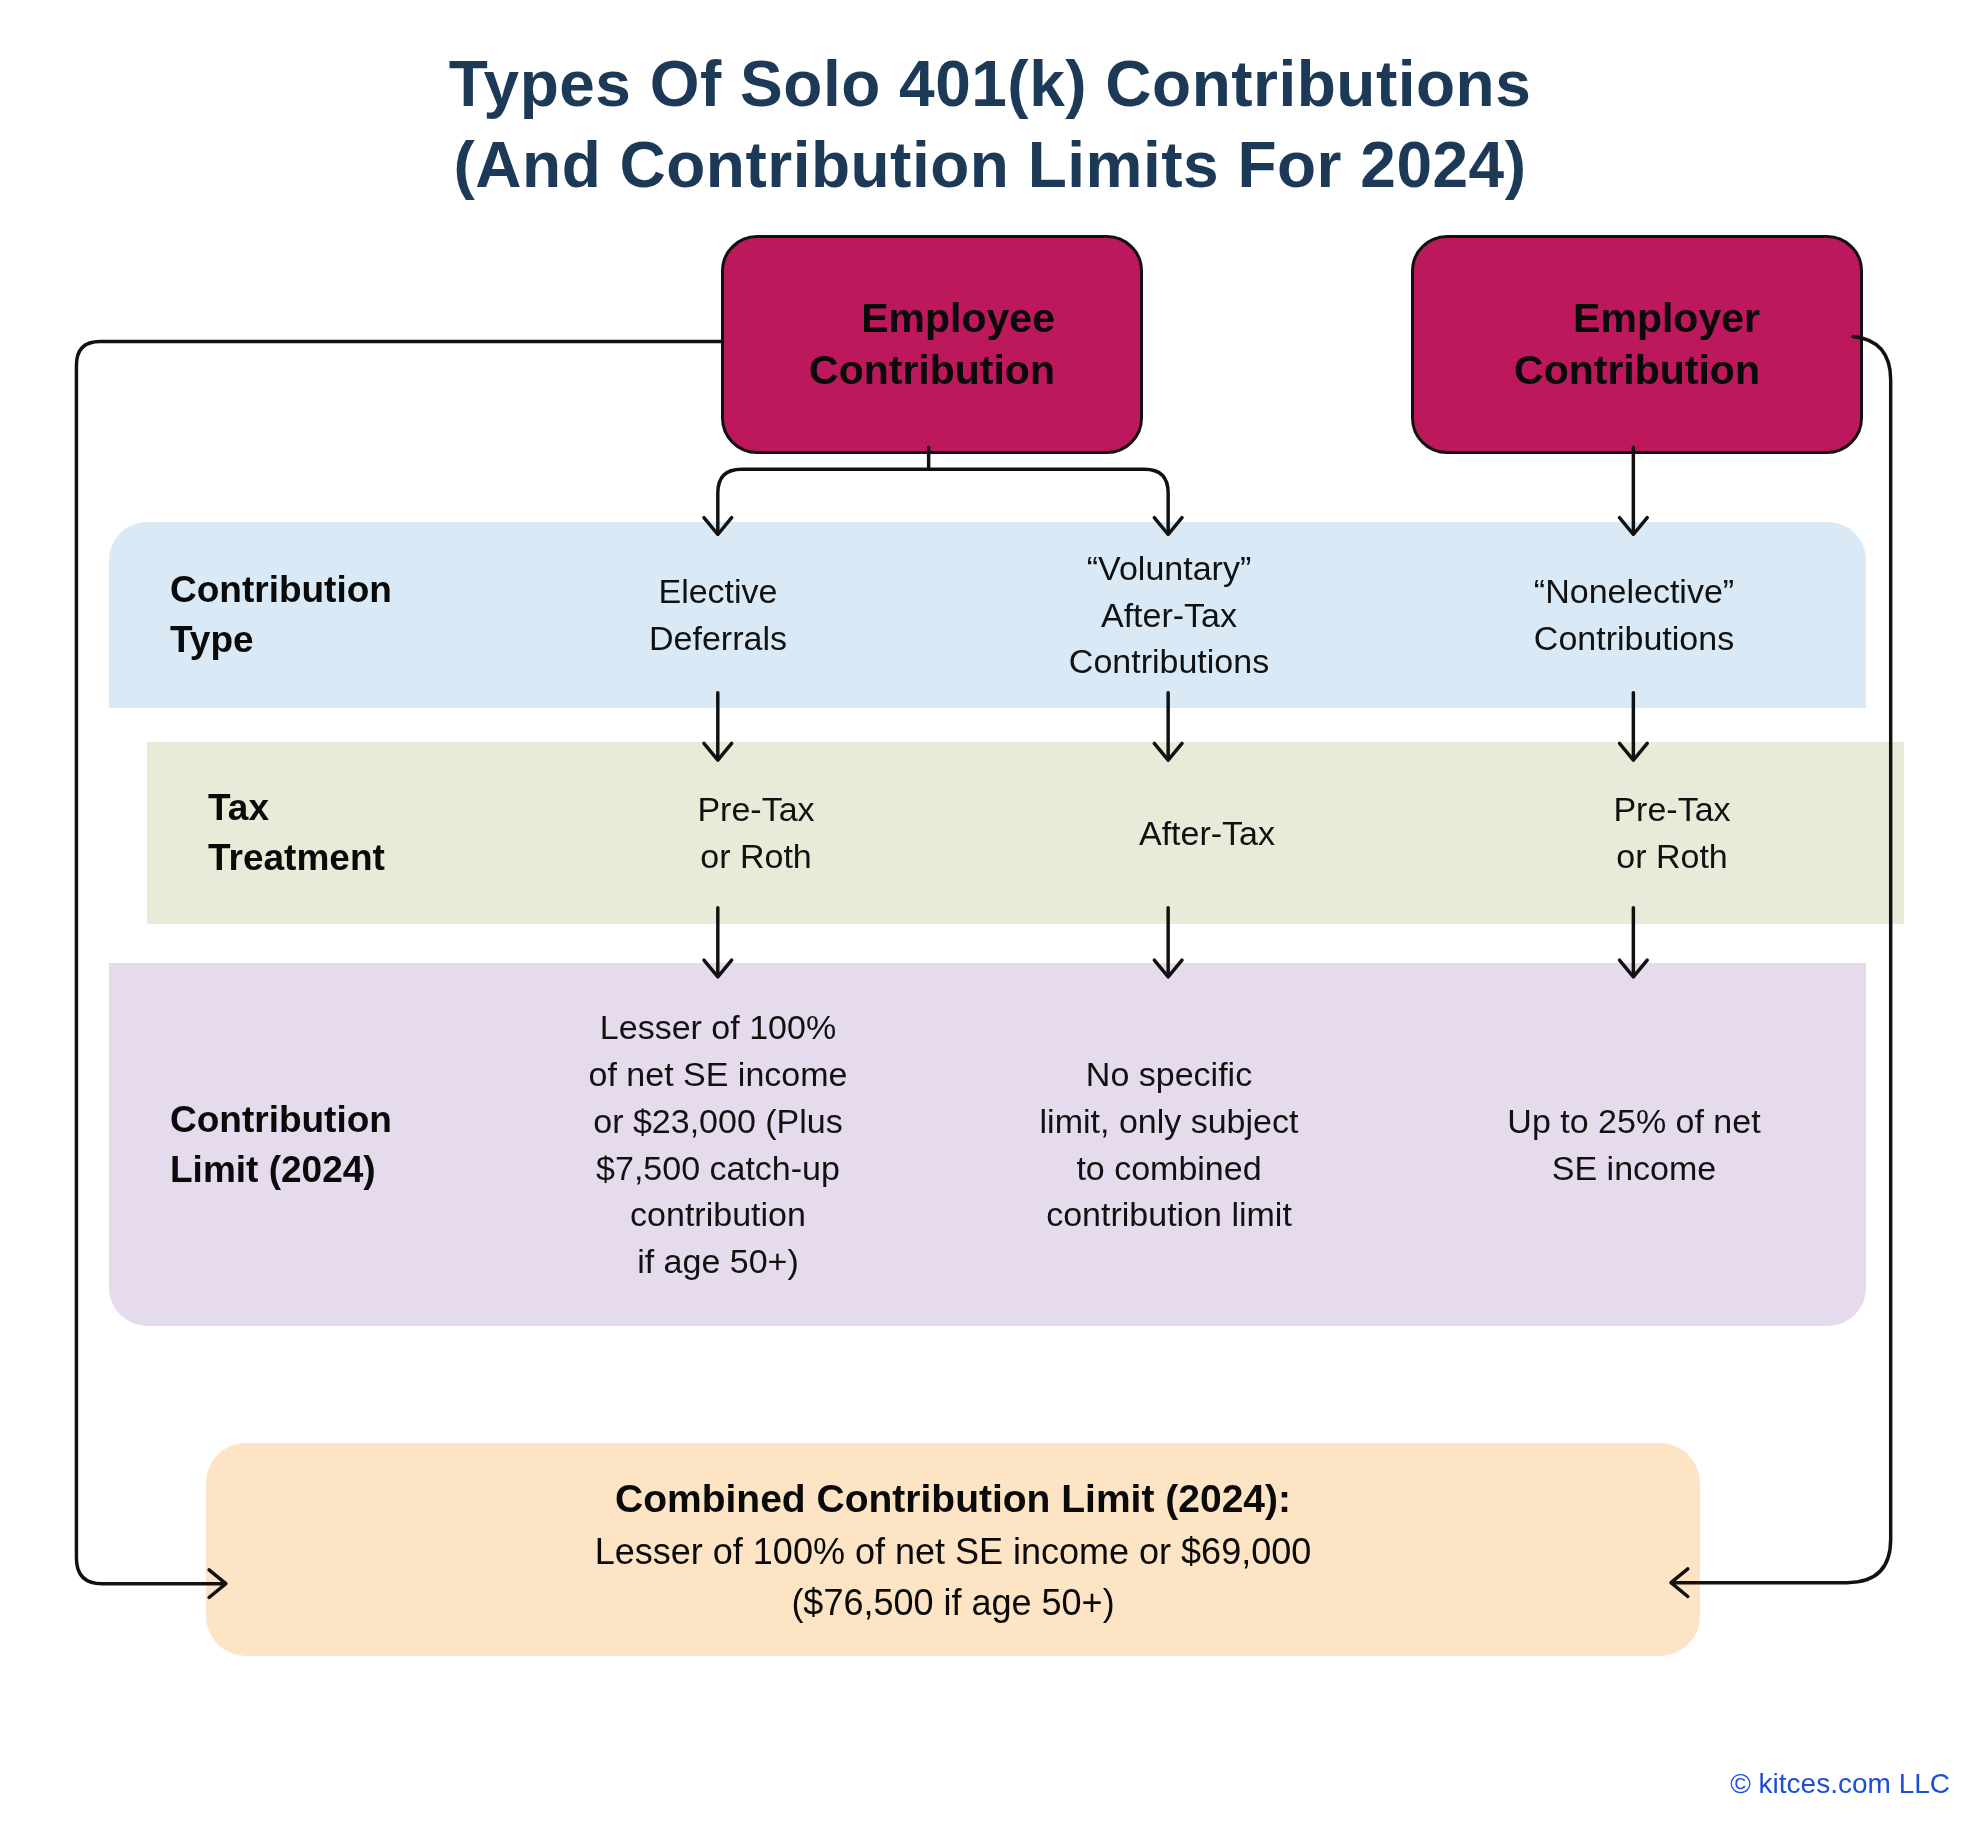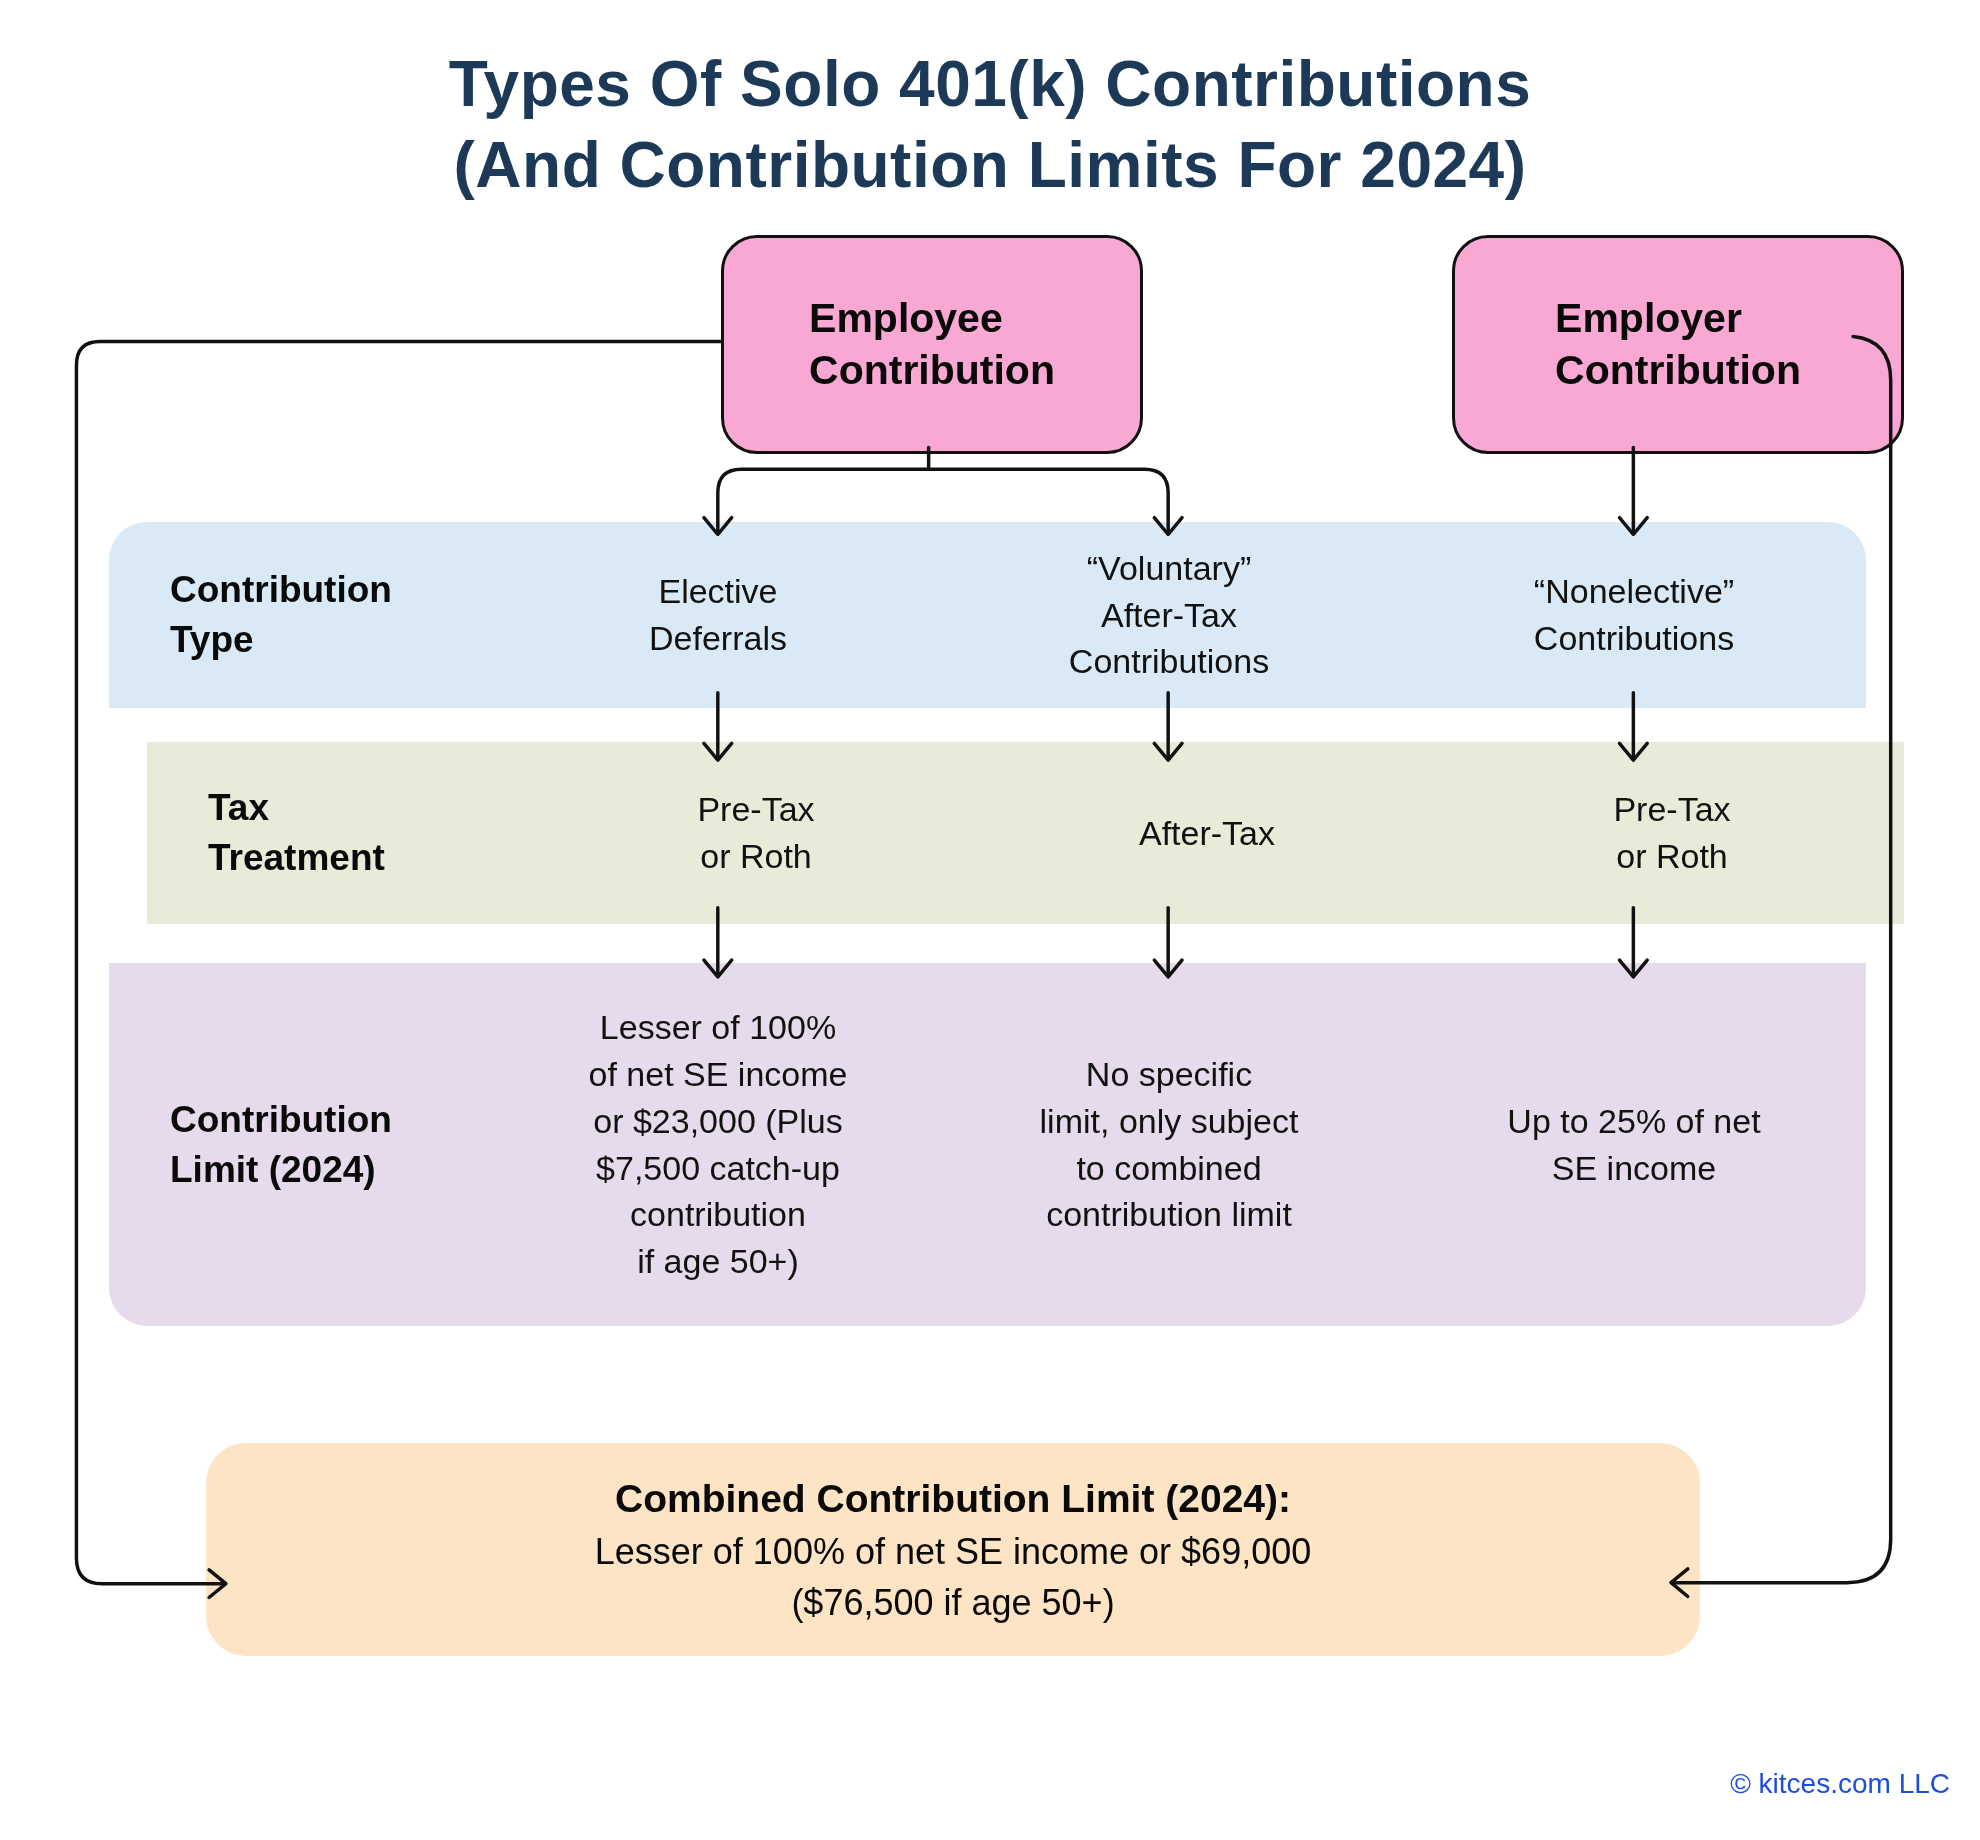--- a/index.html
+++ b/index.html
@@ -6,28 +6,28 @@
   .canvas {
     position:relative; width:1980px; height:1840px; background:#ffffff;
     font-family:"Liberation Sans", sans-serif; overflow:hidden;
   }
   .title {
     position:absolute; top:44px; left:0; right:0; z-index:3;
     text-align:center; color:#1c3a58; font-weight:bold;
     font-size:64px; line-height:1.26; letter-spacing:0.5px;
   }
   .top-box {
-    position:absolute; z-index:2; background:#f9a8d4;
+    position:absolute; z-index:2; background:#be185d;
     border:3.5px solid #111111; border-radius:36px;
     display:flex; align-items:center; justify-content:center;
-    text-align:left; font-weight:bold; font-size:41px; line-height:1.25;
+    text-align:right; font-weight:bold; font-size:41px; line-height:1.25;
     white-space:pre-line; color:#0a0a0a;
   }
   #employee-box { left:721px; top:235px; width:416px; height:213px; }
-  #employer-box { left:1452px; top:235px; width:446px; height:213px; }
+  #employer-box { left:1411px; top:235px; width:446px; height:213px; }
   .band { position:absolute; left:109px; width:1757px; z-index:1; }
   #band-0 { top:522px; height:186px; border-radius:38px 38px 0 0; background:#d9eaf6; }
   #band-1 { top:742px; height:182px; background:#e6ecd8;margin-left:38px; }
   #band-2 { top:963px; height:363px; border-radius:0 0 38px 38px; background:#e6dbec; }
   .band-label {
     position:absolute; left:61px; top:0; bottom:0;
     display:flex; align-items:center;
     font-weight:bold; font-size:37px; line-height:1.35;
     white-space:pre-line; color:#0a0a0a;
   }

